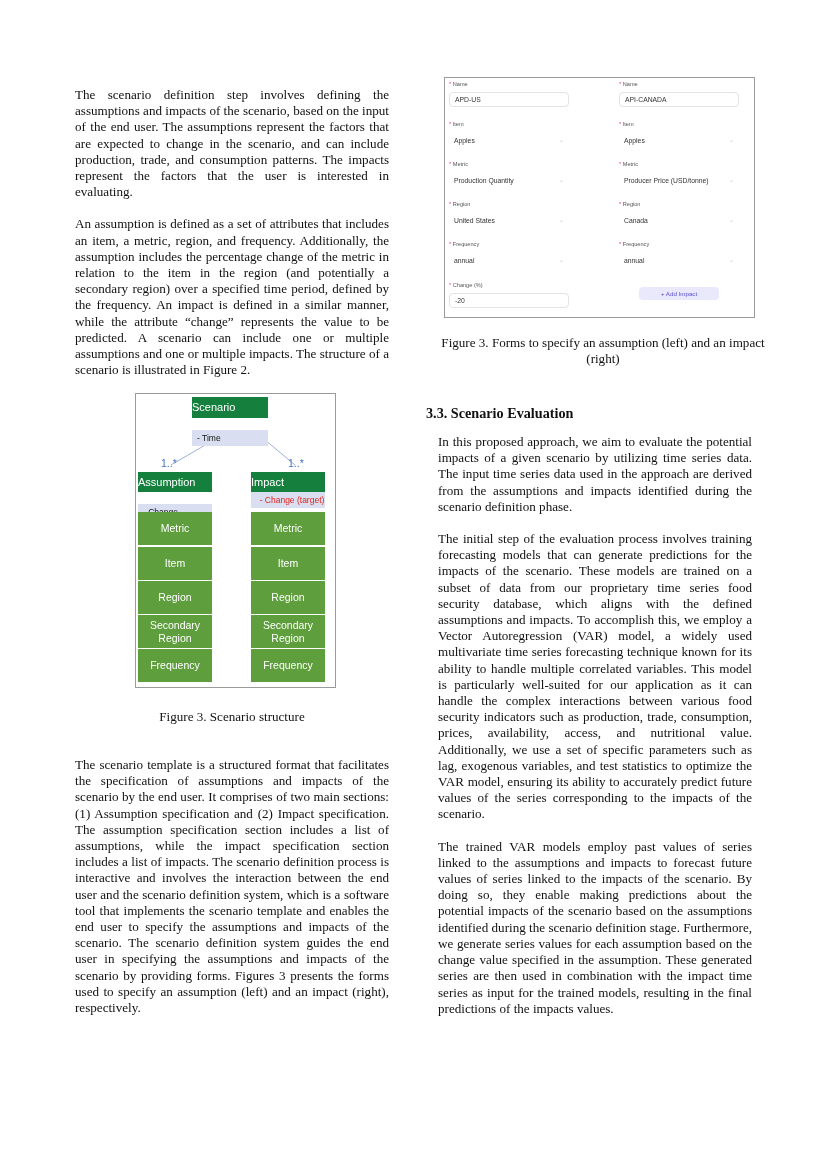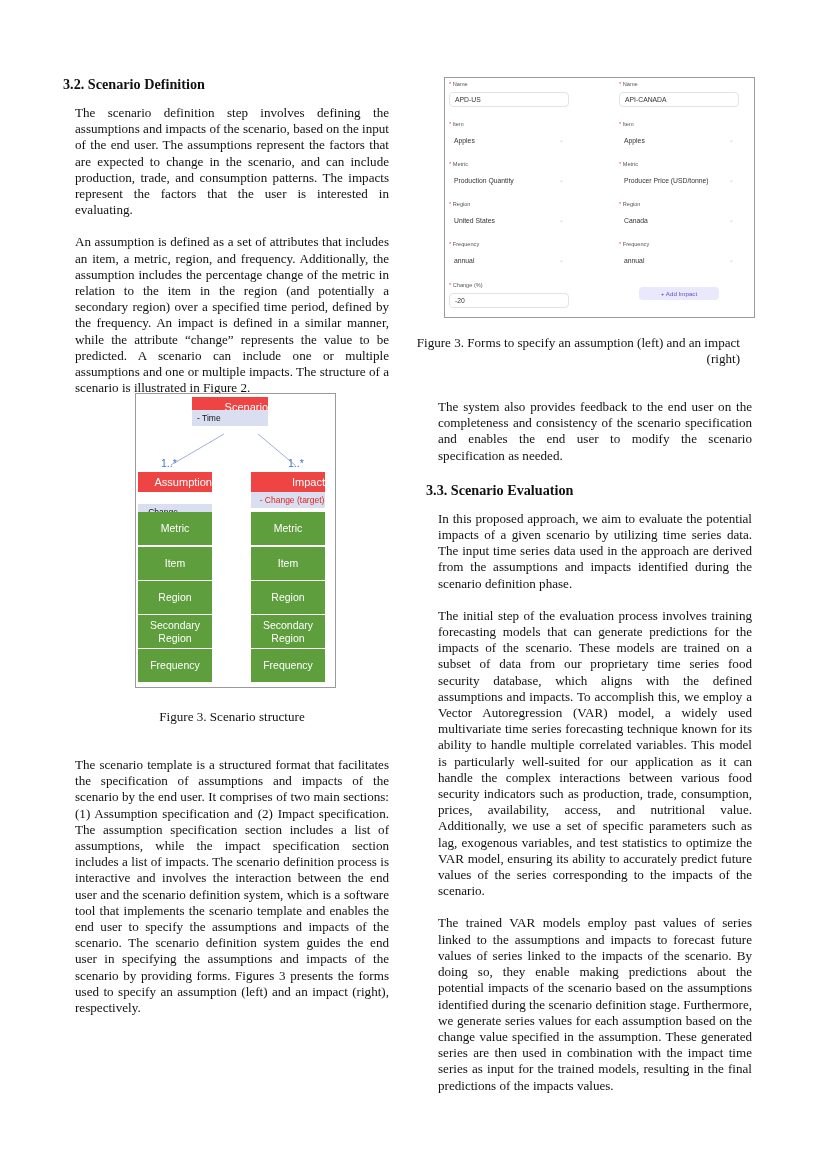--- a/index.html
+++ b/index.html
@@ -6,51 +6,50 @@
   body { width:826px; height:1169px; position:relative; overflow:hidden; font-family:"Liberation Serif", serif; color:#111; }
   .col { position:absolute; width:338px; }
   .col-left { left:63px; top:75px; }
   h3 { font-family:"Liberation Serif", serif; font-size:14.2px; font-weight:bold; margin:0 0 3px 0; line-height:18px; }
   p.body { font-size:13.1px; line-height:16.2px; text-align:justify; margin:12px; hyphens:none; }
   p.gap { margin-top:16px; }
   .caption { font-size:13.1px; line-height:16.2px; text-align:center; }
 
   
   .fig2 { position:absolute; left:135px; top:393px; width:199px; height:293px; border:1px solid #9a9a9a; background:#fff; }
-  .uml-head { position:absolute; background:#ef4444; color:#fff; font-family:"Liberation Sans", sans-serif; font-size:11px; text-align:right; }
+  .uml-head { position:absolute; background:#15803d; color:#fff; font-family:"Liberation Sans", sans-serif; font-size:11px; text-align:left; }
   .uml-attr { position:absolute; background:#d9dff0; font-family:"Liberation Sans", sans-serif; font-size:8.5px; padding-left:5px; box-sizing:border-box; }
   .uml-attr.red { color:#e0241b; text-align:center; padding-left:8px; }
   .green { position:absolute; width:74px; background:#5e9e3c; color:#fff; font-family:"Liberation Sans", sans-serif; font-size:10.5px; text-align:center; display:flex; align-items:center; justify-content:center; line-height:13px; }
   .mult { position:absolute; color:#4472c4; font-family:"Liberation Sans", sans-serif; font-size:10.5px; }
 
   
   .fig3 { position:absolute; left:444px; top:77px; width:309px; height:239px; border:1px solid #9a9a9a; background:#fff; font-family:"Liberation Sans", sans-serif; }
   .ff-label { position:absolute; font-size:5.6px; color:#555; }
   .ff-label .req { color:#e5484d; }
   .ff-input { position:absolute; width:120px; height:15px; border:1px solid #e3e3e6; border-radius:4px; font-size:6.8px; color:#333; padding-left:5px; box-sizing:border-box; line-height:13px; background:#fff; }
   .ff-select { position:absolute; width:120px; height:15px; font-size:6.8px; color:#333; padding-left:5px; box-sizing:border-box; line-height:15px; background:#fff; }
   .ff-select .chev { position:absolute; right:5px; top:0; color:#c8c8c8; font-size:6px; }
   .add-btn { position:absolute; width:80px; height:13px; background:#e9e9fb; border-radius:4px; color:#5b4ecf; font-size:6.2px; text-align:center; line-height:13px; }
 </style>
 </head>
 <body>
 
 <div class="col col-left">
-  <h3>3.2.  Scenario Definition</h3>
   <p class="body">The scenario definition step involves defining the assumptions and impacts of the scenario, based on the input of the end user. The assumptions represent the factors that are expected to change in the scenario, and can include production, trade, and consumption patterns. The impacts represent the factors that the user is interested in evaluating.</p>
   <p class="body gap">An assumption is defined as a set of attributes that includes an item, a metric, region, and frequency. Additionally, the assumption includes the percentage change of the metric in relation to the item in the region (and potentially a secondary region) over a specified time period, defined by the frequency. An impact is defined in a similar manner, while the attribute “change” represents the value to be predicted. A scenario can include one or multiple assumptions and one or multiple impacts. The structure of a scenario is illustrated in Figure 2.</p>
 </div>
 
 <div class="fig2">
   <svg width="199" height="293" style="position:absolute;left:0;top:0">
     <line x1="88" y1="40" x2="35" y2="71" stroke="#9fb0d6" stroke-width="1"></line>
     <line x1="122" y1="40" x2="159" y2="71" stroke="#9fb0d6" stroke-width="1"></line>
   </svg>
   <div class="uml-head" style="left:56px;top:3px;width:76px;height:21px;line-height:21px;">Scenario</div>
-  <div class="uml-attr" style="left:56px;top:16px;width:76px;height:16px;line-height:16px;">- Time</div>
+  <div class="uml-attr" style="left:56px;top:36px;width:76px;height:16px;line-height:16px;">- Time</div>
 
   <div class="mult" style="left:25px;top:63px;">1..*</div>
   <div class="mult" style="left:152px;top:63px;">1..*</div>
 
   <div class="uml-head" style="left:2px;top:78px;width:74px;height:20px;line-height:20px;">Assumption</div>
   <div class="uml-attr" style="left:2px;top:110px;width:74px;height:16px;line-height:16px;">- Change</div>
 
   <div class="uml-head" style="left:115px;top:78px;width:74px;height:32px;line-height:20px;">Impact</div>
   <div class="uml-attr red" style="left:115px;top:98px;width:74px;height:16px;line-height:16px;">- Change (target)</div>
 
@@ -106,21 +105,20 @@
 
     <div class="ff-label" style="left:174px;top:123px;"><span class="req">*</span> <span>Region</span></div>
     <div class="ff-select" style="left:174px;top:135px;"><span>Canada</span><span class="chev">⌄</span></div>
 
     <div class="ff-label" style="left:174px;top:163px;"><span class="req">*</span> <span>Frequency</span></div>
     <div class="ff-select" style="left:174px;top:175px;"><span>annual</span><span class="chev">⌄</span></div>
 
     <div class="add-btn" style="left:194px;top:209px;">+  Add Impact</div>
   </div>
 </div>
-<div class="caption" style="position:absolute;left:402px;top:335px;width:338px;text-align:right;">Figure 3. Forms to specify an assumption (left) and an impact (right)</div>
+<div class="caption" style="position:absolute;left:434px;top:335px;width:338px;">Figure 3. Forms to specify an assumption (left) and an impact (right)</div>
 
 <div class="col" style="left:426px;top:387px;">
-  <p class="body">The system also provides feedback to the end user on the completeness and consistency of the scenario specification and enables the end user to modify the scenario specification as needed.</p>
   <h3 style="margin-top:17px;">3.3.  Scenario Evaluation</h3>
   <p class="body">In this proposed approach, we aim to evaluate the potential impacts of a given scenario by utilizing time series data. The input time series data used in the approach are derived from the assumptions and impacts identified during the scenario definition phase.</p>
   <p class="body gap">The initial step of the evaluation process involves training forecasting models that can generate predictions for the impacts of the scenario. These models are trained on a subset of data from our proprietary time series food security database, which aligns with the defined assumptions and impacts. To accomplish this, we employ a Vector Autoregression (VAR) model, a widely used multivariate time series forecasting technique known for its ability to handle multiple correlated variables. This model is particularly well-suited for our application as it can handle the complex interactions between various food security indicators such as production, trade, consumption, prices, availability, access, and nutritional value. Additionally, we use a set of specific parameters such as lag, exogenous variables, and test statistics to optimize the VAR model, ensuring its ability to accurately predict future values of the series corresponding to the impacts of the scenario.</p>
   <p class="body gap">The trained VAR models employ past values of series linked to the assumptions and impacts to forecast future values of series linked to the impacts of the scenario. By doing so, they enable making predictions about the potential impacts of the scenario based on the assumptions identified during the scenario definition stage. Furthermore, we generate series values for each assumption based on the change value specified in the assumption. These generated series are then used in combination with the impact time series as input for the trained models, resulting in the final predictions of the impacts values.</p>
 </div>
 
 </body></html>

